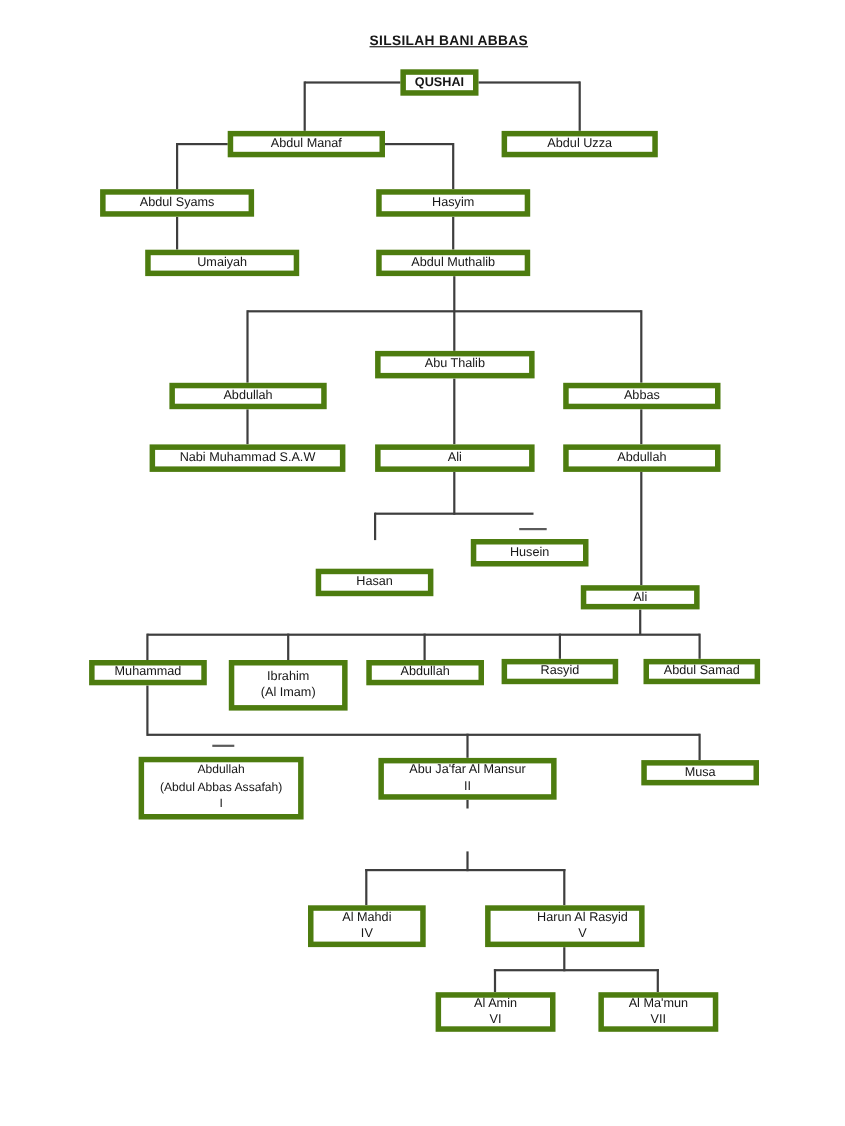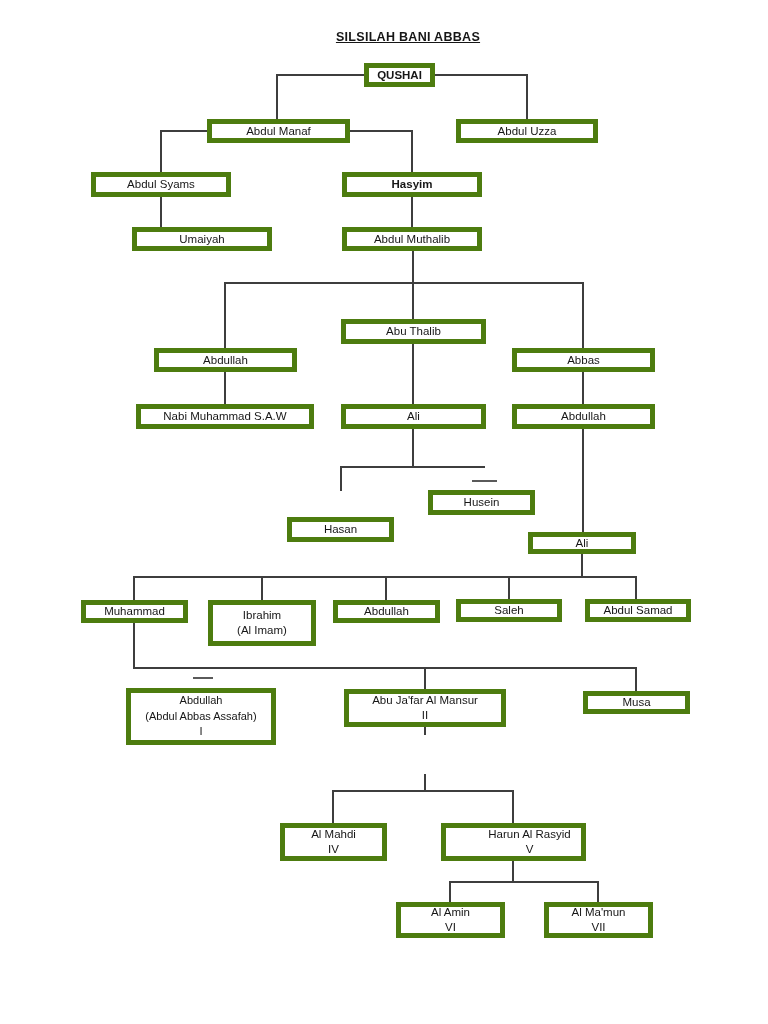--- a/index.html
+++ b/index.html
@@ -32,21 +32,21 @@
   .bold{font-weight:bold;}
   .small{font-size:11px;line-height:1.45;}
   .e{position:absolute;background:#3e3e3e;}
   .dash{background:#5a5a5a;}
 
   
   .n-qushai{left:364px;top:63px;width:71px;height:24px;}
   .n-manaf{left:207px;top:119px;width:143px;height:24px;}
   .n-uzza{left:456px;top:119px;width:142px;height:24px;}
   .n-syams{left:91px;top:172px;width:140px;height:25px;}
-  .n-hasyim{left:342px;top:172px;width:140px;height:25px;font-weight:bold;}
+  .n-hasyim{left:342px;top:172px;width:140px;height:25px;}
   .n-umaiyah{left:88px;top:227px;width:140px;height:24px;margin-left:44px;}
   .n-muthalib{left:342px;top:227px;width:140px;height:24px;}
   .n-abuthalib{left:341px;top:319px;width:145px;height:25px;}
   .n-abdullah1{left:154px;top:348px;width:143px;height:24px;}
   .n-abbas{left:512px;top:348px;width:143px;height:24px;}
   .n-nabi{left:136px;top:404px;width:178px;height:25px;}
   .n-ali1{left:341px;top:404px;width:145px;height:25px;}
   .n-abdullah2{left:512px;top:404px;width:143px;height:25px;}
   .n-hasan{left:287px;top:517px;width:107px;height:25px;}
   .n-husein{left:428px;top:490px;width:107px;height:25px;}
@@ -176,21 +176,21 @@
   <div class="node n-abdullah2">Abdullah</div>
   <div class="node n-hasan">Hasan</div>
   <div class="node n-husein">Husein</div>
   <div class="node n-ali2">Ali</div>
   <div class="node n-muhammad">Muhammad</div>
   <div class="node n-ibrahim">
     <span>Ibrahim</span>
     <span>(Al Imam)</span>
   </div>
   <div class="node n-abdullah3">Abdullah</div>
-  <div class="node n-saleh">Saleh</div>
+  <div class="node n-saleh">Rasyid</div>
   <div class="node n-samad">Abdul Samad</div>
   <div class="node n-assafah small">
     <span>Abdullah</span>
     <span>(Abdul Abbas Assafah)</span>
     <span>I</span>
   </div>
   <div class="node n-abujafar">
     <span>Abu Ja'far Al Mansur</span>
     <span>II</span>
   </div>

